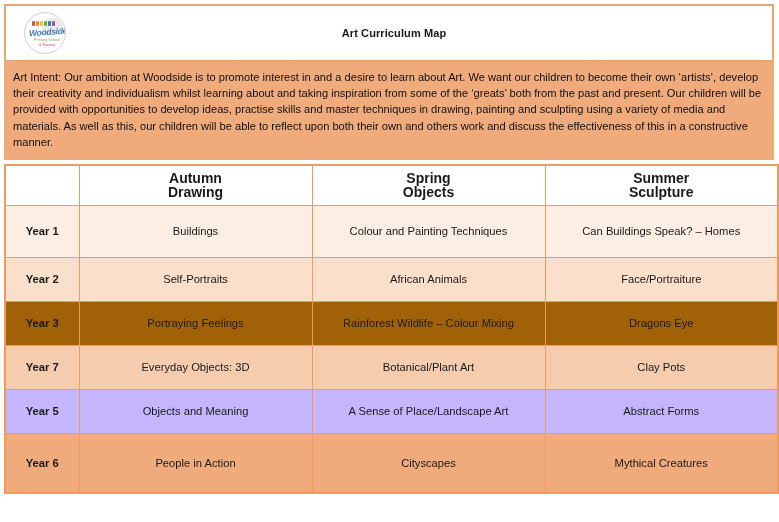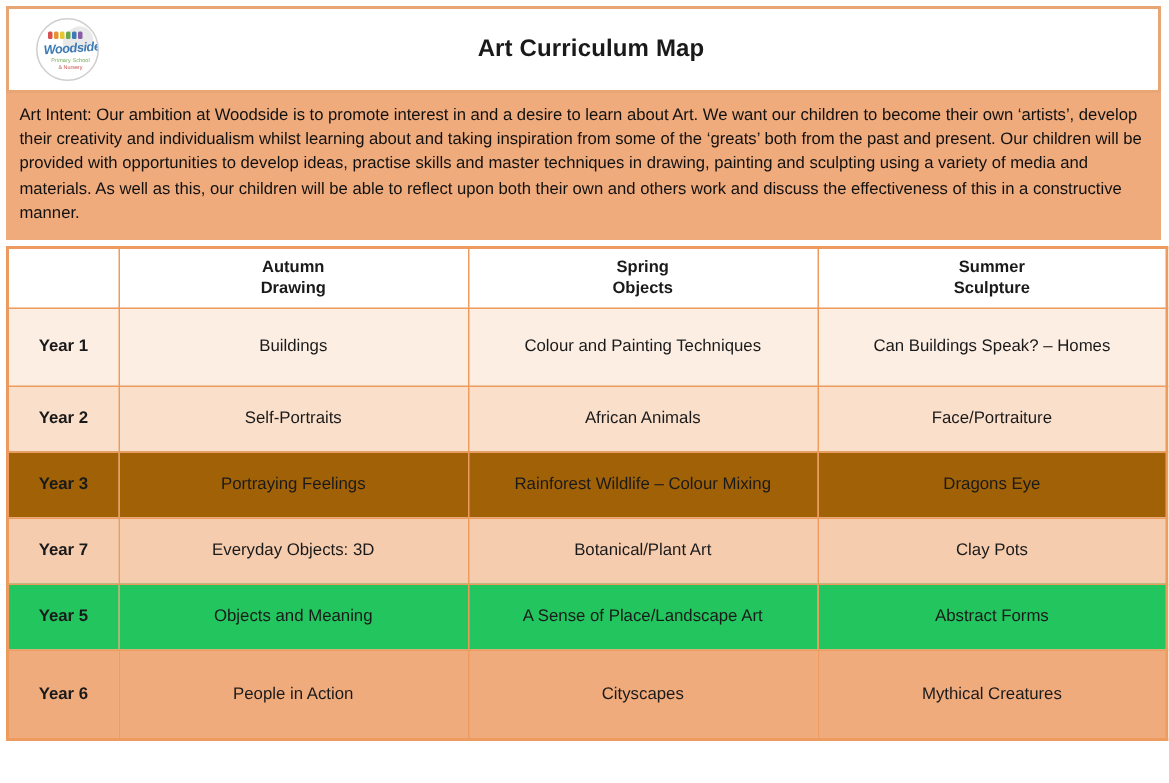--- a/index.html
+++ b/index.html
@@ -85,21 +85,21 @@
     left: 9px; top: 30px;
     width: 26px;
     font-size: 3.6px;
     color: #c0504d;
     text-align: center;
   }
 
   .doc-title {
     flex: 1 1 auto;
     text-align: center;
-    font-size: 16px;
+    font-size: 11px;
     font-weight: bold;
     color: #1a1a1a;
     letter-spacing: 0.1px;
     padding-right: 48px;
   }
 
   
   .intent {
     background: #f0ab7c;
     border-left: 2px solid #f0ab7c;
@@ -124,39 +124,39 @@
     border: 1px solid #ed9b5e;
     text-align: center;
     vertical-align: middle;
     font-size: 11.2px;
     color: #1a1a1a;
     padding: 4px 3px;
   }
   .map-table thead th {
     background: #ffffff;
     font-weight: bold;
-    font-size: 11px;
+    font-size: 14px;
     height: 40px;
     line-height: 14px;
   }
   .col-year  { width: 74px; }
   .col-term  { width: 233px; }
 
   .map-table tbody td { height: 44px; }
   .year-cell {
     font-weight: bold;
     font-size: 11.2px;
   }
 
   
   tr.r1 td { background: #fdeee3; }
   tr.r2 td { background: #fadfcb; }
   tr.r3 td { background: #a16207; }
   tr.r4 td { background: #f6ccae; }
-  tr.r5 td { background: #22c55e; }
+  tr.r5 td { background: #c4b5fd; }
   tr.r6 td { background: #f0ab7c; }
   tr.r6 td { height: 60px; }
   tr.r1 td { height: 52px; }
 </style>
 </head>
 <body>
 
 <div class="page">
 
   <div class="header-band">

